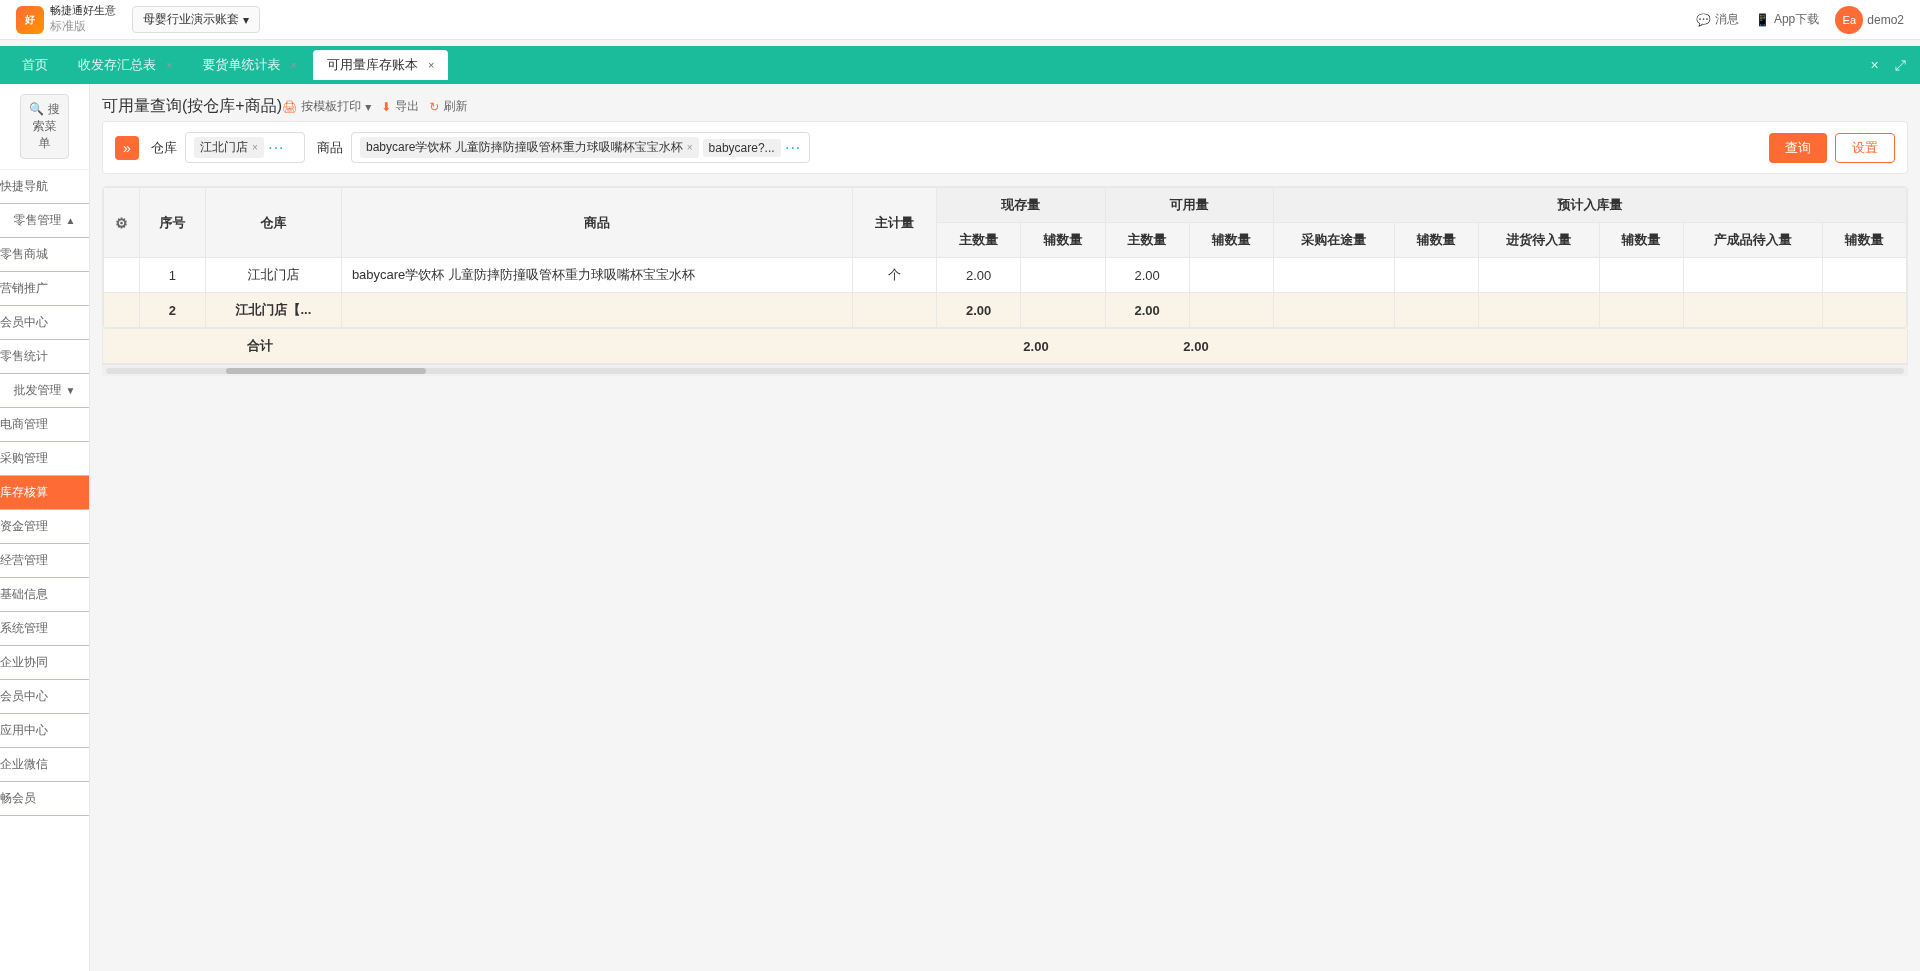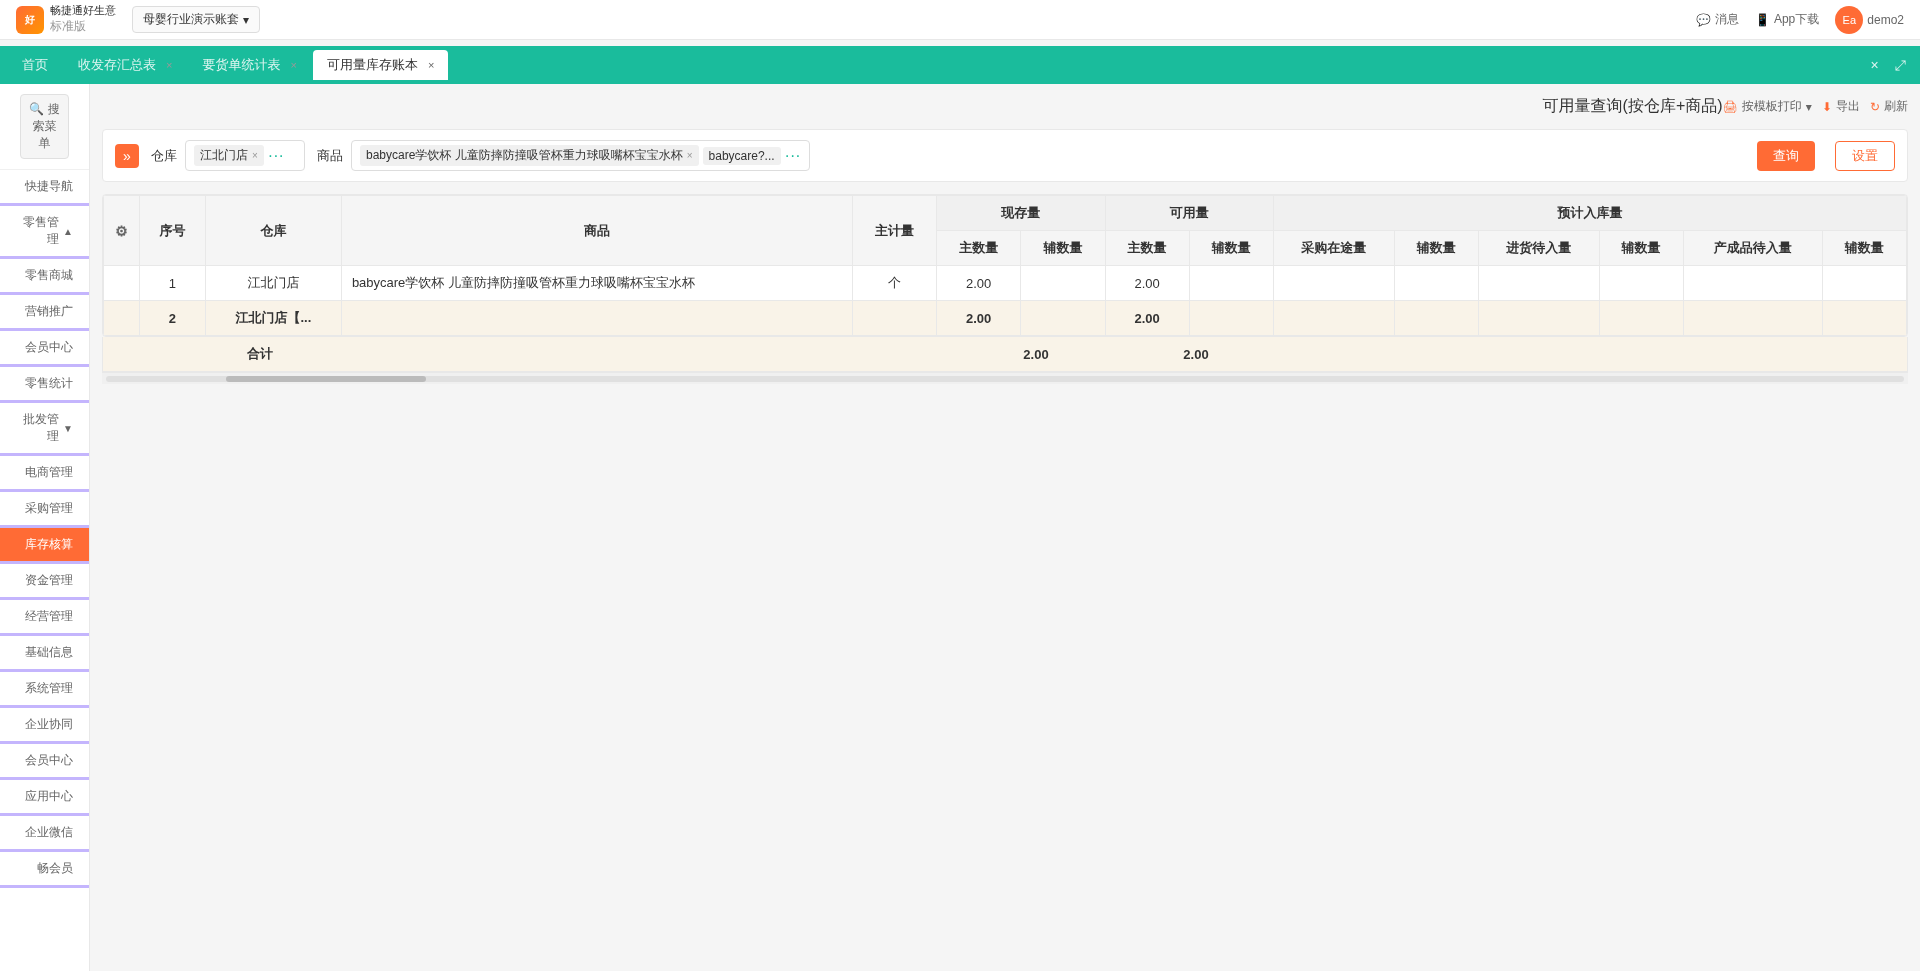--- a/index.html
+++ b/index.html
@@ -77,45 +77,45 @@
       padding: 6px;
       background: #f5f5f5;
       border: 1px solid #e0e0e0;
       border-radius: 4px;
       font-size: 12px;
       color: #666;
       cursor: pointer;
       text-align: center;
     }
     .sidebar-nav-item {
-      padding: 8px 16px;
-      text-align: right;
+      padding: 8px 0;
+      text-align: left;
       font-size: 12px;
       color: #666;
       cursor: pointer;
-      border-bottom: 3px solid #c4b5fd;
+      border-bottom: 1px solid #c4b5fd;
     }
     .sidebar-nav-item.active { background: #ff6b35; color: #fff; }
     .sidebar-nav-item.has-arrow { display: flex; align-items: center; justify-content: center; gap: 4px; }
     .sidebar-nav-item .arrow { font-size: 10px; }
 
     
     .content-area {
       flex: 1;
       overflow: auto;
       background: #f5f5f5;
       padding: 12px;
     }
 
     
     .page-header {
       display: flex;
       align-items: center;
-      justify-content: flex-end;
-      margin-bottom: 12px;
+      justify-content: flex-start;
+      margin-bottom: 4px;
     }
     .page-title { font-size: 16px; color: #333; font-weight: 500; }
     .page-actions { display: flex; align-items: center; gap: 10px; }
     .page-action-btn {
       display: flex; align-items: center; gap: 4px;
       font-size: 12px; color: #666; cursor: pointer;
     }
     .page-action-btn .icon { color: #ff6b35; }
 
     
@@ -143,21 +143,21 @@
       padding: 4px 8px; min-width: 120px; background: #fff;
       font-size: 12px;
     }
     .filter-tag {
       background: #f0f0f0; border-radius: 3px;
       padding: 2px 6px; font-size: 12px; color: #333;
       display: flex; align-items: center; gap: 4px;
     }
     .filter-tag .x { color: #999; cursor: pointer; font-size: 10px; }
     .filter-dots { color: #1abc9c; cursor: pointer; font-size: 16px; }
-    .filter-actions { margin-left: auto; display: flex; gap: 20px; }
+    .filter-actions { margin-left: auto; display: flex; gap: 8px; }
     .btn-query {
       background: #ff6b35; color: white; border: none;
       padding: 6px 16px; border-radius: 4px; cursor: pointer; font-size: 13px;
     }
     .btn-settings {
       background: #fff; color: #ff6b35; border: 1px solid #ff6b35;
       padding: 5px 16px; border-radius: 4px; cursor: pointer; font-size: 13px;
     }
 
     

